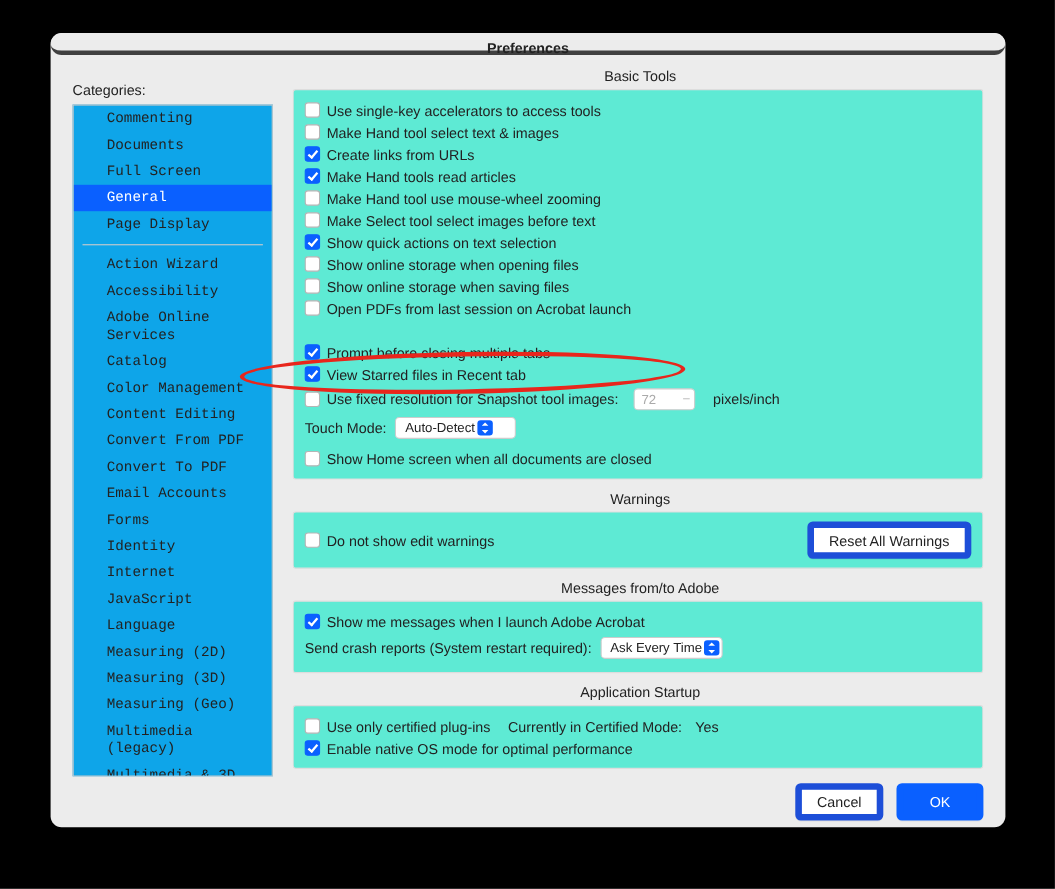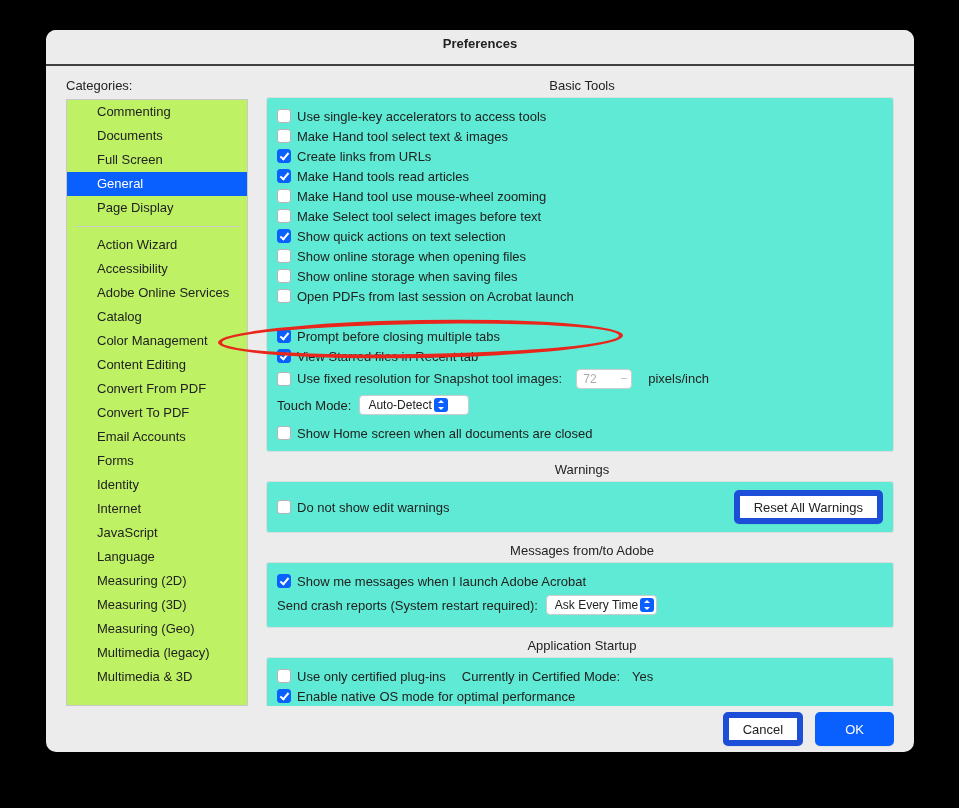--- a/index.html
+++ b/index.html
@@ -21,51 +21,54 @@
     width: 868px;
     height: 722px;
     background: #ececec;
     border-radius: 10px;
     box-shadow: 0 20px 60px rgba(0,0,0,0.5);
     overflow: hidden;
     display: flex;
     flex-direction: column;
   }
   .titlebar {
-    height: 36px;
+    height: 20px;
     line-height: 28px;
     text-align: center;
     font-weight: 600;
     font-size: 13px;
     background: #ececec;
-    border-bottom: 2px solid #404040;
+    border-bottom: 4px solid #404040;
     flex-shrink: 0;
+    border-radius: 12px;
   }
   .content {
     flex: 1;
     display: flex;
     overflow: hidden;
     padding: 12px 20px 0 20px;
     gap: 18px;
   }
   .sidebar-col {
     width: 182px;
     flex-shrink: 0;
     display: flex;
     flex-direction: column;
+    margin-top: 12px;
   }
   .sidebar-label {
     font-size: 13px;
     margin-bottom: 6px;
   }
   .sidebar-list {
     border: 1px solid #c9c9c9;
-    background: #bef264;
+    background: #0ea5e9;
     flex: 1;
     overflow: hidden;
+    font-family: Liberation Mono, monospace;
   }
   .sidebar-item {
     padding: 4px 8px 4px 30px;
     font-size: 13px;
     line-height: 16px;
     cursor: default;
   }
   .sidebar-item.selected {
     background: #0a60ff;
     color: #fff;

